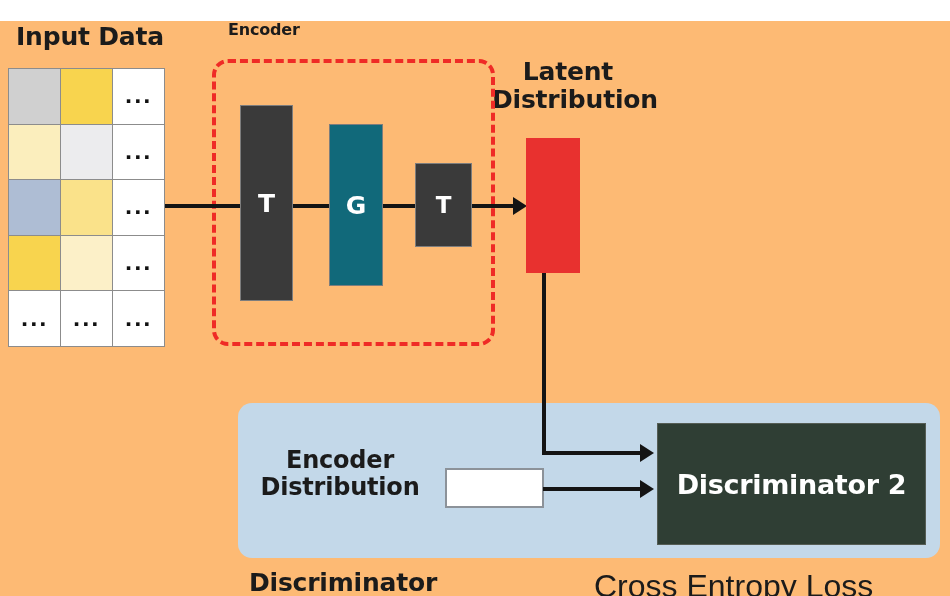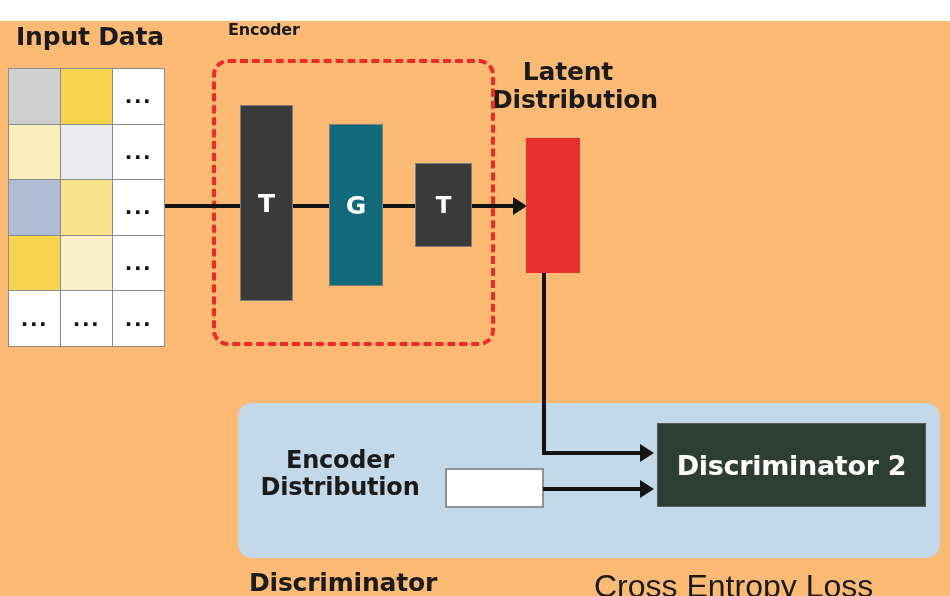--- a/index.html
+++ b/index.html
@@ -141,21 +141,21 @@
     height: 40px;
     background: #ffffff;
     border: 2px solid #8c9299;
     box-sizing: border-box;
   }
   #disc2-box {
     position: absolute;
     left: 657px;
     top: 402px;
     width: 269px;
-    height: 84px;
+    height: 122px;
     background: #2f3e34;
     border: 1px solid #555d55;
     box-sizing: border-box;
     display: flex;
     align-items: center;
     justify-content: center;
     color: #ffffff;
     font-size: 27px;
     font-weight: bold;
     letter-spacing: -0.3px;

